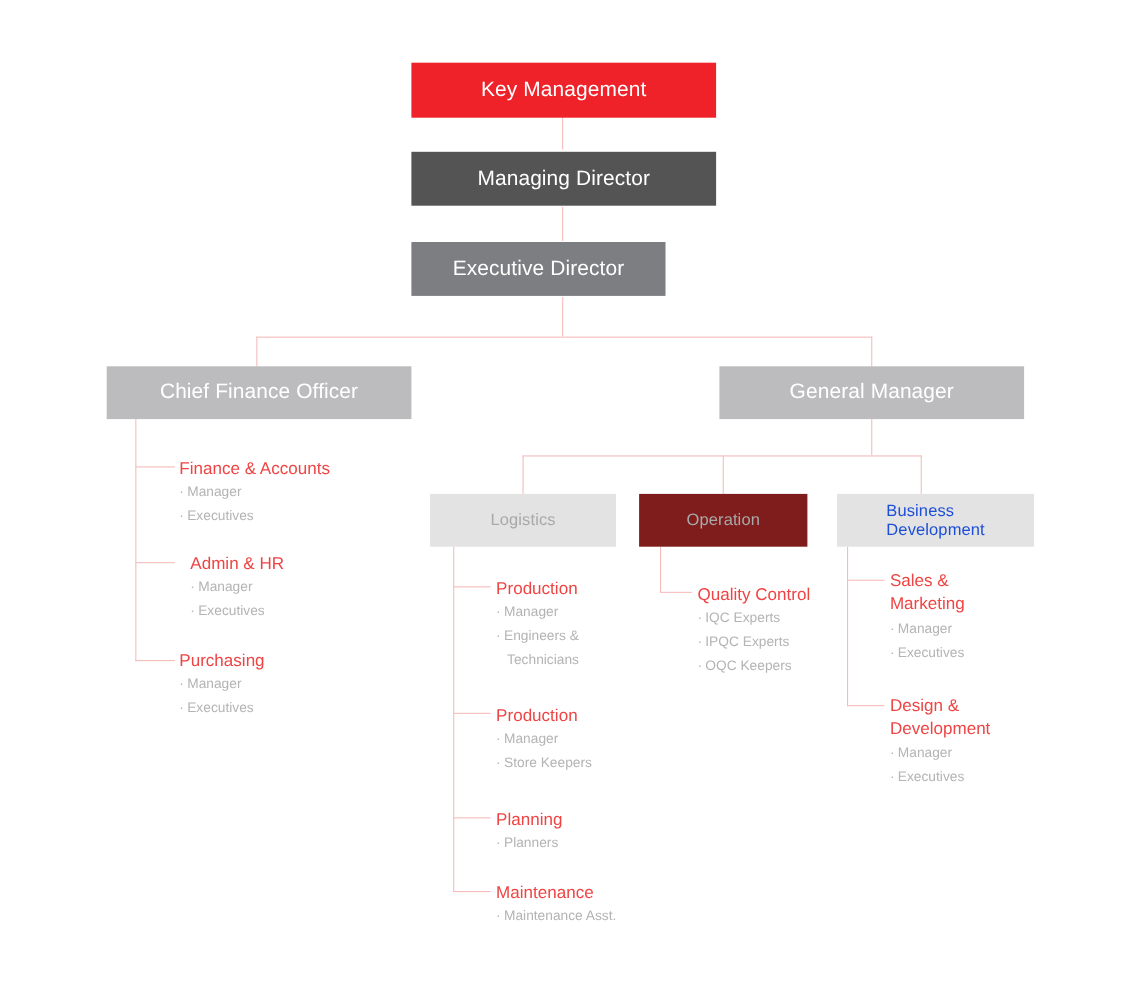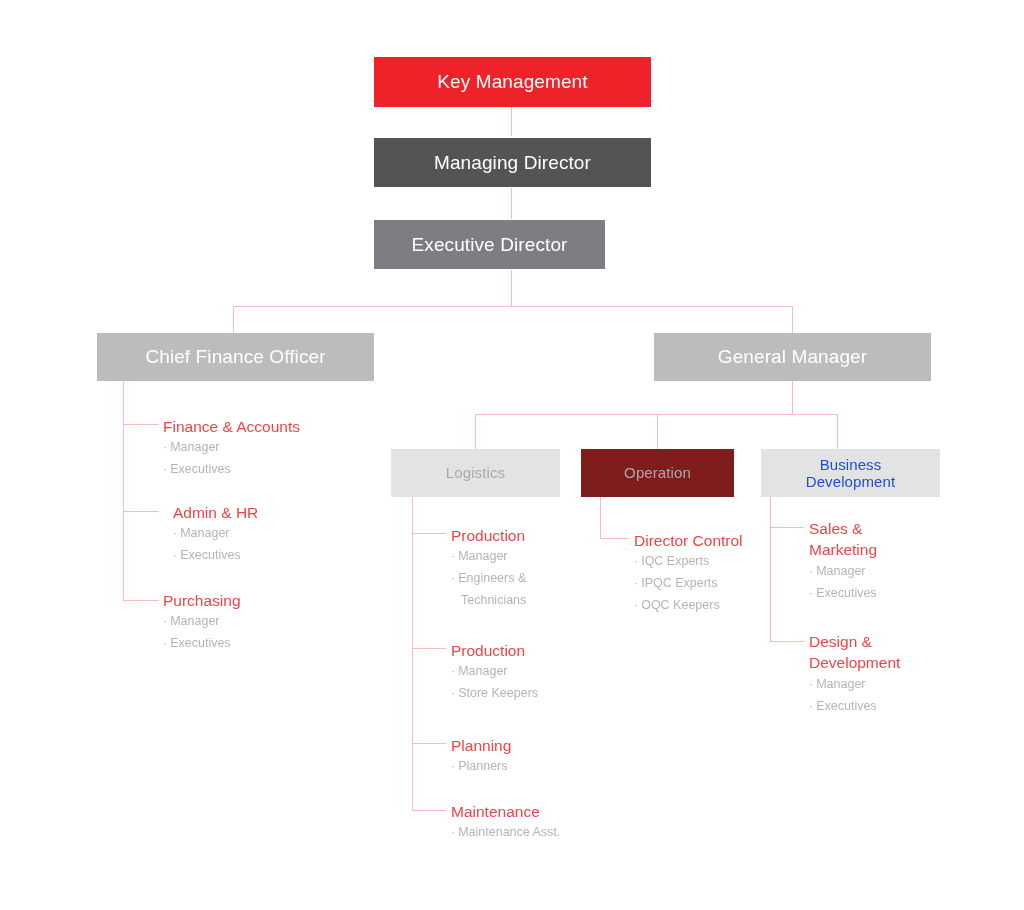--- a/index.html
+++ b/index.html
@@ -21,21 +21,21 @@
     top: 0;
     width: 1024px;
     height: 910px;
   }
   .box {
     position: absolute;
     box-sizing: border-box;
     display: flex;
     align-items: center;
     justify-content: center;
-    text-align: center;
+    text-align: left;
     color: #ffffff;
     font-weight: 400;
     letter-spacing: 0.1px;
     line-height: 1.15;
     z-index: 3;
   }
   .box.top     { font-size: 19px; }
   .box.level2  { font-size: 19px; }
   .box.level3  { font-size: 15px; }
 
@@ -203,21 +203,21 @@
   </div>
 
   <div class="grp" style="left:451px; top:801px; width:180px;">
     <p class="grp-title">Maintenance</p>
     <ul class="grp-items">
       <li><span class="bullet">·</span><span>Maintenance Asst.</span></li>
     </ul>
   </div>
 
   <div class="grp" style="left:634px; top:530px; width:160px;">
-    <p class="grp-title">Director Control</p>
+    <p class="grp-title">Quality Control</p>
     <ul class="grp-items">
       <li><span class="bullet">·</span><span>IQC Experts</span></li>
       <li><span class="bullet">·</span><span>IPQC Experts</span></li>
       <li><span class="bullet">·</span><span>OQC Keepers</span></li>
     </ul>
   </div>
 
   <div class="grp" style="left:809px; top:518px; width:150px;">
     <p class="grp-title">Sales &amp;
 Marketing</p>

